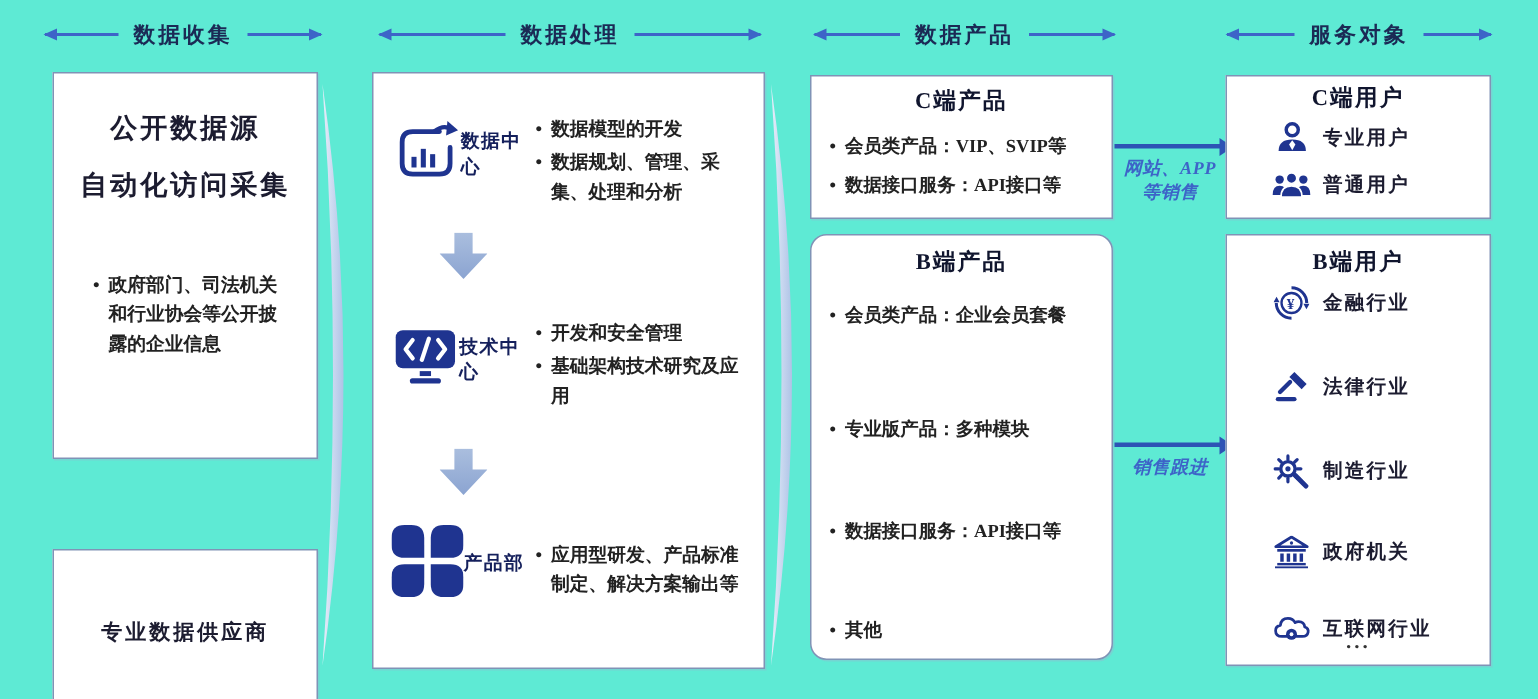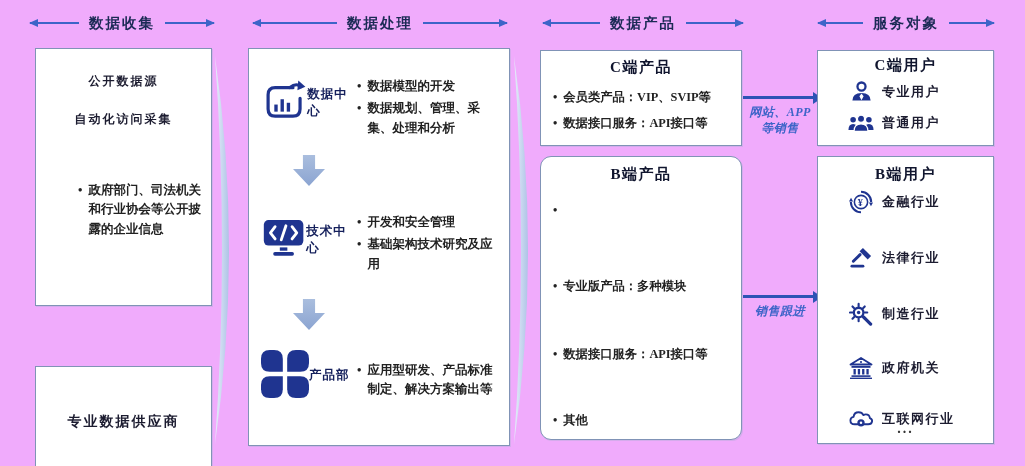--- a/index.html
+++ b/index.html
@@ -1,41 +1,41 @@
 <!DOCTYPE html>
 <html><head>
 <meta charset="utf-8">
 <style>
   html,body{margin:0;padding:0;background:#fff;}
-  .canvas{position:relative;width:1025px;height:466px;background:#f0abfc;overflow:hidden;
+  .canvas{position:relative;width:1025px;height:466px;background:#5eead4;overflow:hidden;
           font-family:"Liberation Serif","DejaVu Serif",serif;color:#1c1c30;}
 
   
   .hdr{position:absolute;top:12px;height:22px;display:flex;align-items:center;gap:10px;}
   .hlabel{font-weight:bold;font-size:14.5px;color:#1b2a55;letter-spacing:2px;white-space:nowrap;}
   .harr{flex:1;height:1.6px;background:#3d64c8;position:relative;min-width:38px;}
   .harr.left::before{content:"";position:absolute;left:-1px;top:-3.6px;width:0;height:0;
     border-right:9px solid #3d64c8;border-top:4.5px solid transparent;border-bottom:4.5px solid transparent;}
   .harr.right::after{content:"";position:absolute;right:-1px;top:-3.6px;width:0;height:0;
     border-left:9px solid #3d64c8;border-top:4.5px solid transparent;border-bottom:4.5px solid transparent;}
 
   
   .box{position:absolute;background:#fff;border:1.3px solid #8093b6;
        box-shadow:1px 1px 0 rgba(160,175,205,.35);box-sizing:border-box;}
-  .ctr{position:absolute;left:0;right:0;text-align:center;font-weight:bold;font-size:12px;
+  .ctr{position:absolute;left:0;right:0;text-align:center;font-weight:bold;font-size:18px;
        letter-spacing:2px;color:#1c1c30;}
   .box-title{position:absolute;left:0;right:0;text-align:center;font-weight:bold;font-size:15px;
        letter-spacing:1.5px;color:#10152e;}
 
   .bullet{display:flex;gap:6px;font-weight:bold;color:#222;line-height:1.55;}
   .dot{flex:0 0 auto;color:#222;}
   .dot::before{content:"•";}
 
   
-  .a1-bullet{position:absolute;left:42px;width:126px;top:132px;font-size:12.5px;}
+  .a1-bullet{position:absolute;left:26px;width:126px;top:132px;font-size:12.5px;}
   .a2-label{position:absolute;left:0;right:0;top:46px;text-align:center;font-weight:bold;
        font-size:14px;letter-spacing:2px;}
 
   
   .sec{position:absolute;left:12px;right:6px;display:flex;}
   .icon-col{width:96px;display:flex;flex-direction:row;align-items:center;color:#1f3490;}
   .icon-label{font-size:12.5px;font-weight:bold;color:#15205c;margin-top:3px;letter-spacing:1px;}
   .sec-bullets{flex:1;font-size:12.5px;}
   .sec-bullets .bullet{margin-bottom:3px;}
   .down-arrow{position:absolute;width:32px;height:31px;
@@ -197,20 +197,21 @@
     <div class="bullet p-bullet" style="top:63px;">
       <span class="dot"></span>
       <span><b>数据接口服务：</b><span>API接口等</span></span>
     </div>
   </div>
 
   <div class="box" style="left:540px;top:156px;width:202px;height:284px;border-radius:11px;">
     <div class="box-title" style="top:8px;">B端产品</div>
     <div class="bullet p-bullet" style="top:44px;">
       <span class="dot"></span>
+      <span><b>会员类产品：</b><span>企业会员套餐</span></span>
     </div>
     <div class="bullet p-bullet" style="top:120px;">
       <span class="dot"></span>
       <span><b>专业版产品：</b><span>多种模块</span></span>
     </div>
     <div class="bullet p-bullet" style="top:188px;">
       <span class="dot"></span>
       <span><b>数据接口服务：</b><span>API接口等</span></span>
     </div>
     <div class="bullet p-bullet" style="top:254px;">

